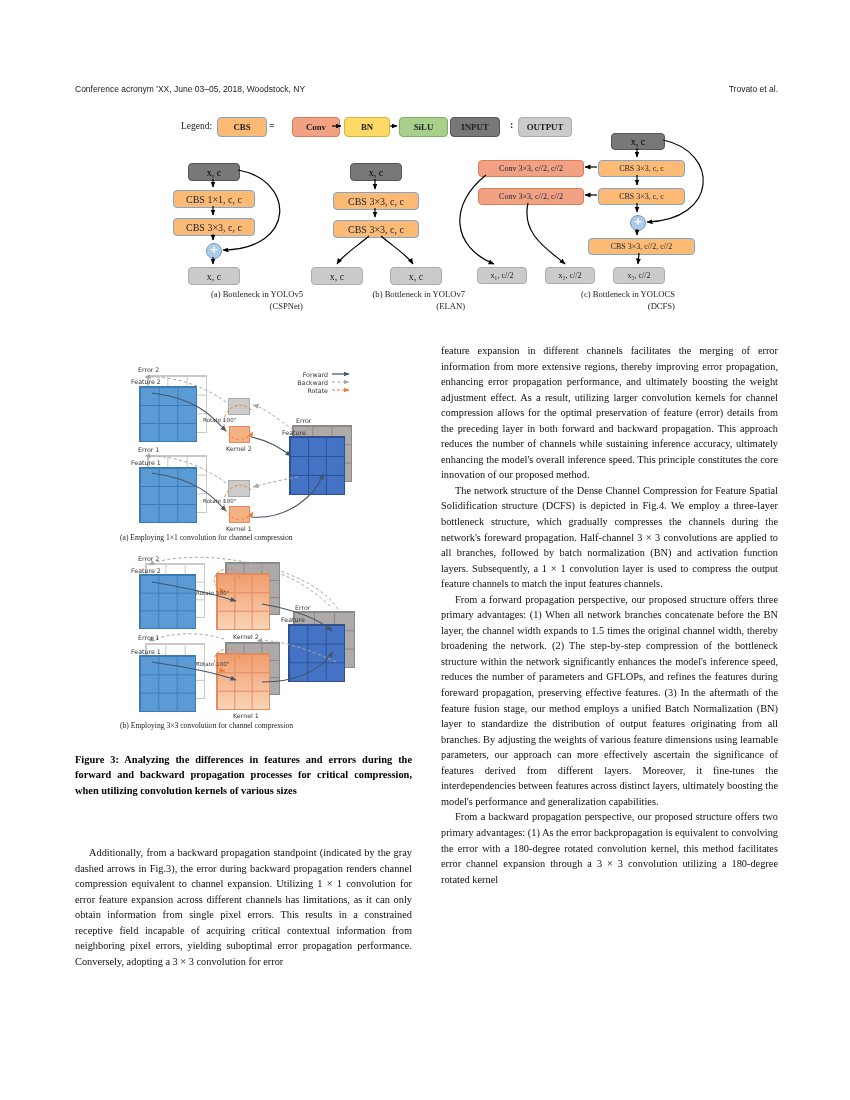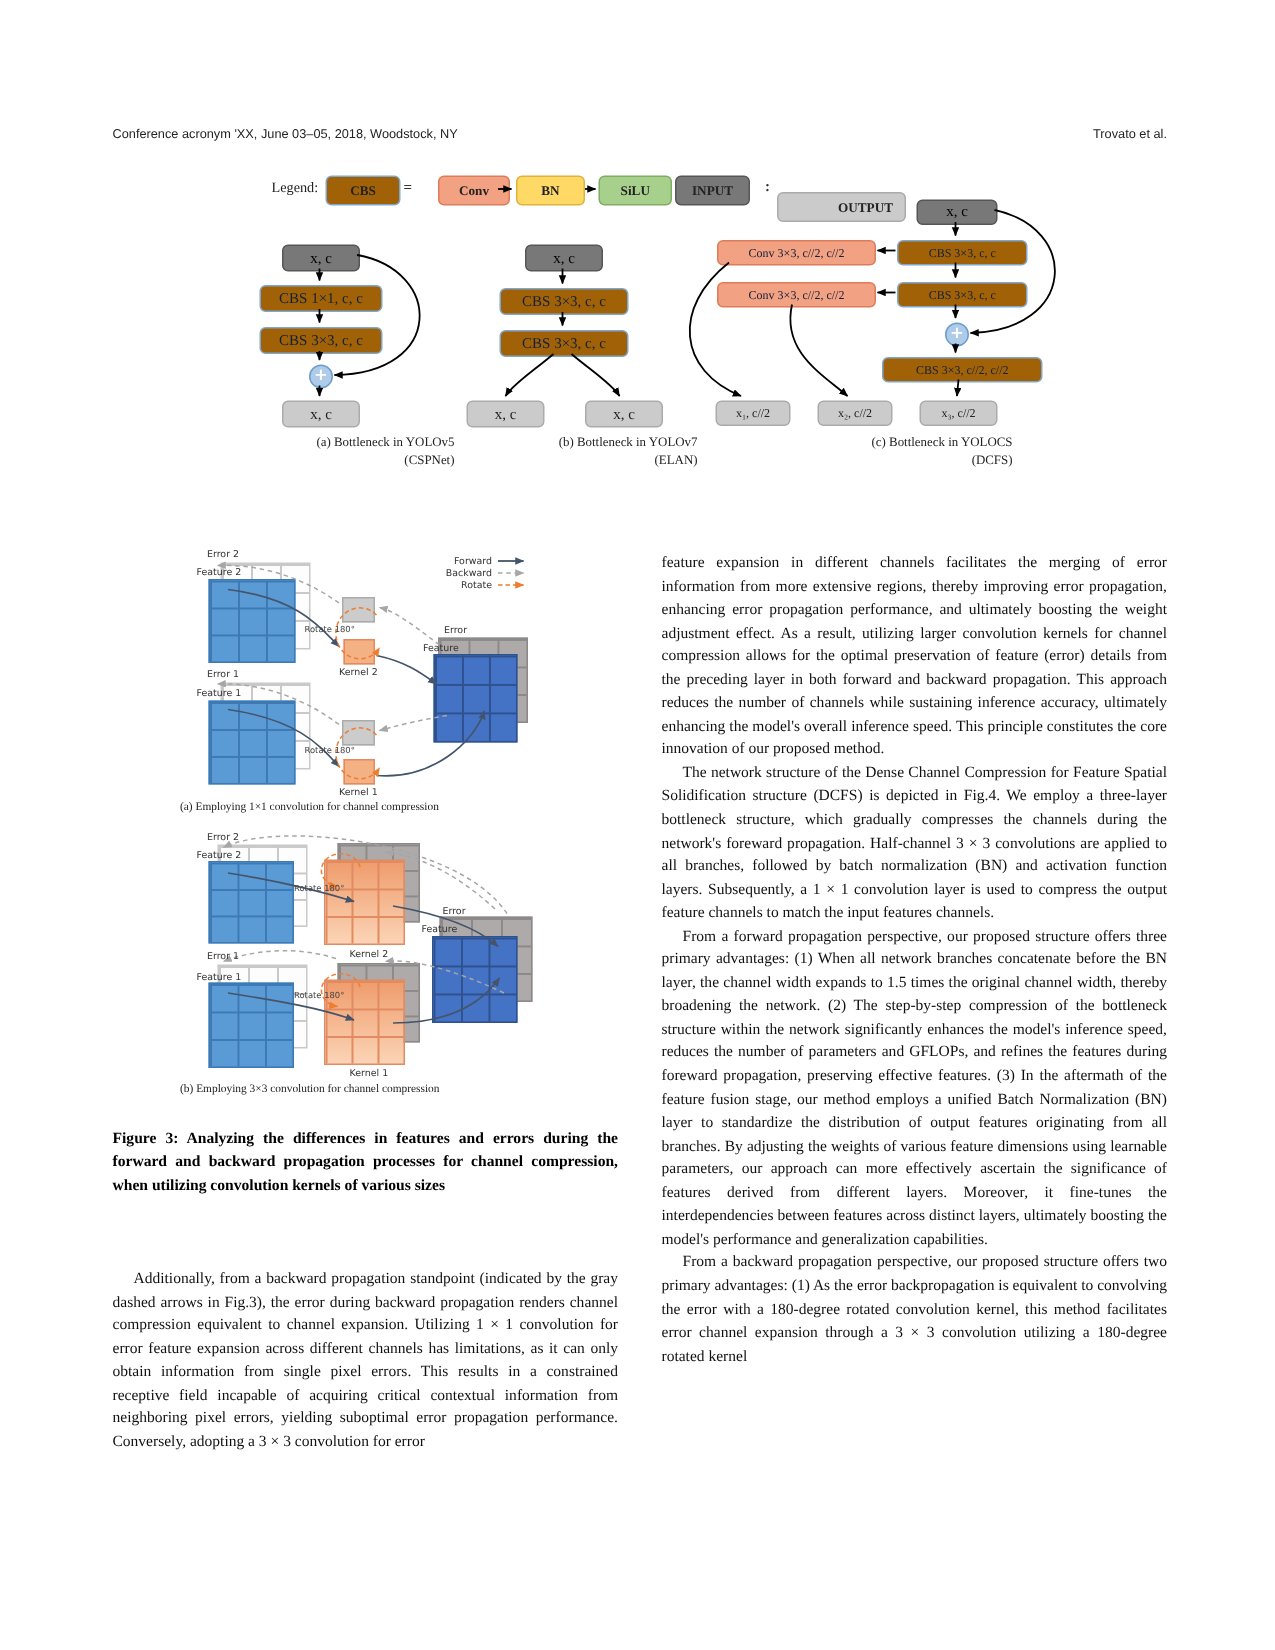--- a/index.html
+++ b/index.html
@@ -7,21 +7,21 @@
           font-family:"Liberation Serif", serif; color:#111; }
   
   .rh { position:absolute; top:84px; font:8.5px "Liberation Sans", sans-serif; color:#222; }
   .rh.left { left:75px; }
   .rh.right { right:72px; text-align:right; }
 
   
   .node { position:absolute; display:flex; align-items:center; justify-content:center;
           border-radius:4px; border:1px solid; font-family:"Liberation Serif", serif;
           font-size:10px; color:#13213a; z-index:2; white-space:nowrap; }
-  .n-blue   { background:#a16207; border-color:#7FA7CE; }
+  .n-blue   { background:#fdba74; border-color:#7FA7CE; }
   .n-dark   { background:#787878; border-color:#565656; color:#000; }
   .n-gray   { background:#CBCBCB; border-color:#ABABAB; color:#222; }
   .n-orange { background:#F2A183; border-color:#DD7C5B; }
   .n-yellow { background:#FFD966; border-color:#E0B23C; }
   .n-green  { background:#A8D08D; border-color:#7FAE63; }
   .n-legend { font-size:8.8px; font-weight:bold; color:#222; }
   .plus { position:absolute; width:14px; height:14px; border-radius:50%; background:#AECBEA;
           border:1px solid #6D9DC9; color:#fff; font:bold 11px/12px "DejaVu Sans", sans-serif;
           text-align:center; z-index:2; }
   .legtext { position:absolute; font:9.5px "Liberation Serif", serif; color:#222; z-index:2; }
@@ -73,21 +73,21 @@
 
     <div class="legtext" style="left:181px; top:121px;">Legend:</div>
     <div class="node n-blue n-legend" style="left:217px; top:117px; width:48px; height:18px;">CBS</div>
     <div class="sym" style="left:269px; top:120px;">=</div>
     <div class="node n-orange n-legend" style="left:292px; top:117px; width:46px; height:18px;">Conv</div>
     <div class="node n-yellow n-legend" style="left:344px; top:117px; width:44px; height:18px;">BN</div>
     <div class="node n-green n-legend" style="left:399px; top:117px; width:47px; height:18px;">SiLU</div>
     <div class="sym" style="left:452px; top:119px;">:</div>
     <div class="node n-dark n-legend" style="left:450px; top:117px; width:48px; height:18px;">INPUT</div>
     <div class="sym" style="left:510px; top:119px;">:</div>
-    <div class="node n-gray n-legend" style="left:518px; top:128px; width:52px; height:18px;padding-left:32px;">OUTPUT</div>
+    <div class="node n-gray n-legend" style="left:518px; top:117px; width:52px; height:18px;">OUTPUT</div>
 
     <div class="node n-dark" style="left:188px; top:163px; width:50px; height:16px;">x, c</div>
     <div class="node n-blue" style="left:173px; top:190px; width:80px; height:16px;">CBS 1×1, c, c</div>
     <div class="node n-blue" style="left:173px; top:218px; width:80px; height:16px;">CBS 3×3, c, c</div>
     <div class="plus" style="left:206px; top:243px;">+</div>
     <div class="node n-gray" style="left:188px; top:267px; width:50px; height:16px;">x, c</div>
     <div class="subcap2" style="left:123px; top:289px;">
       <div>(a) Bottleneck in YOLOv5</div>
       <div>(CSPNet)</div>
     </div>
@@ -169,27 +169,27 @@
     <div class="lbl3" style="left:131px; top:648px;">Feature 1</div>
     <div class="grid g-blue" style="left:139px; top:655px; width:57px; height:57px;"></div>
     <div class="grid g-gray" style="left:225px; top:642px; width:55px; height:53px;"></div>
     <div class="grid g-orange" style="left:216px; top:653px; width:54px; height:57px;"></div>
     <div class="lbl3s" style="left:196px; top:661px;">Rotate 180°</div>
     <div class="lbl3" style="left:233px; top:712px;">Kernel 1</div>
 
     <div class="subcap3" style="left:120px; top:721px;">(b) Employing 3×3 convolution for channel compression</div>
   </div>
 
-  <div class="cap3" style="left:75px; top:752px;">Figure 3: Analyzing the differences in features and errors during the forward and backward propagation processes for channel compression, when utilizing convolution kernels of various sizes</div>
+  <div class="cap3" style="left:75px; top:752px;">Figure 3: Analyzing the differences in features and errors during the forward and backward propagation processes for critical compression, when utilizing convolution kernels of various sizes</div>
 
   <div class="col" style="left:75px; top:845px;">
     <p class="ind">Additionally, from a backward propagation standpoint (indicated by the gray dashed arrows in Fig.3), the error during backward propagation renders channel compression equivalent to channel expansion. Utilizing 1 × 1 convolution for error feature expansion across different channels has limitations, as it can only obtain information from single pixel errors. This results in a constrained receptive field incapable of acquiring critical contextual information from neighboring pixel errors, yielding suboptimal error propagation performance. Conversely, adopting a 3 × 3 convolution for error</p>
   </div>
 
-  <div class="col" style="left:441px; top:368px;">
+  <div class="col" style="left:441px; top:343px;">
     <p>feature expansion in different channels facilitates the merging of error information from more extensive regions, thereby improving error propagation, enhancing error propagation performance, and ultimately boosting the weight adjustment effect. As a result, utilizing larger convolution kernels for channel compression allows for the optimal preservation of feature (error) details from the preceding layer in both forward and backward propagation. This approach reduces the number of channels while sustaining inference accuracy, ultimately enhancing the model's overall inference speed. This principle constitutes the core innovation of our proposed method.</p>
     <p class="ind">The network structure of the Dense Channel Compression for Feature Spatial Solidification structure (DCFS) is depicted in Fig.4. We employ a three-layer bottleneck structure, which gradually compresses the channels during the network's foreward propagation. Half-channel 3 × 3 convolutions are applied to all branches, followed by batch normalization (BN) and activation function layers. Subsequently, a 1 × 1 convolution layer is used to compress the output feature channels to match the input features channels.</p>
     <p class="ind">From a forward propagation perspective, our proposed structure offers three primary advantages: (1) When all network branches concatenate before the BN layer, the channel width expands to 1.5 times the original channel width, thereby broadening the network. (2) The step-by-step compression of the bottleneck structure within the network significantly enhances the model's inference speed, reduces the number of parameters and GFLOPs, and refines the features during foreward propagation, preserving effective features. (3) In the aftermath of the feature fusion stage, our method employs a unified Batch Normalization (BN) layer to standardize the distribution of output features originating from all branches. By adjusting the weights of various feature dimensions using learnable parameters, our approach can more effectively ascertain the significance of features derived from different layers. Moreover, it fine-tunes the interdependencies between features across distinct layers, ultimately boosting the model's performance and generalization capabilities.</p>
     <p class="ind">From a backward propagation perspective, our proposed structure offers two primary advantages: (1) As the error backpropagation is equivalent to convolving the error with a 180-degree rotated convolution kernel, this method facilitates error channel expansion through a 3 × 3 convolution utilizing a 180-degree rotated kernel</p>
   </div>
 
   <svg class="arrows" width="850" height="1100" viewBox="0 0 850 1100">
     <defs>
       <marker id="mBlack" markerWidth="7" markerHeight="6" refX="5.5" refY="2.5" orient="auto" markerUnits="userSpaceOnUse">
         <path d="M0,0 L6,2.5 L0,5 Z" fill="#000"></path>

